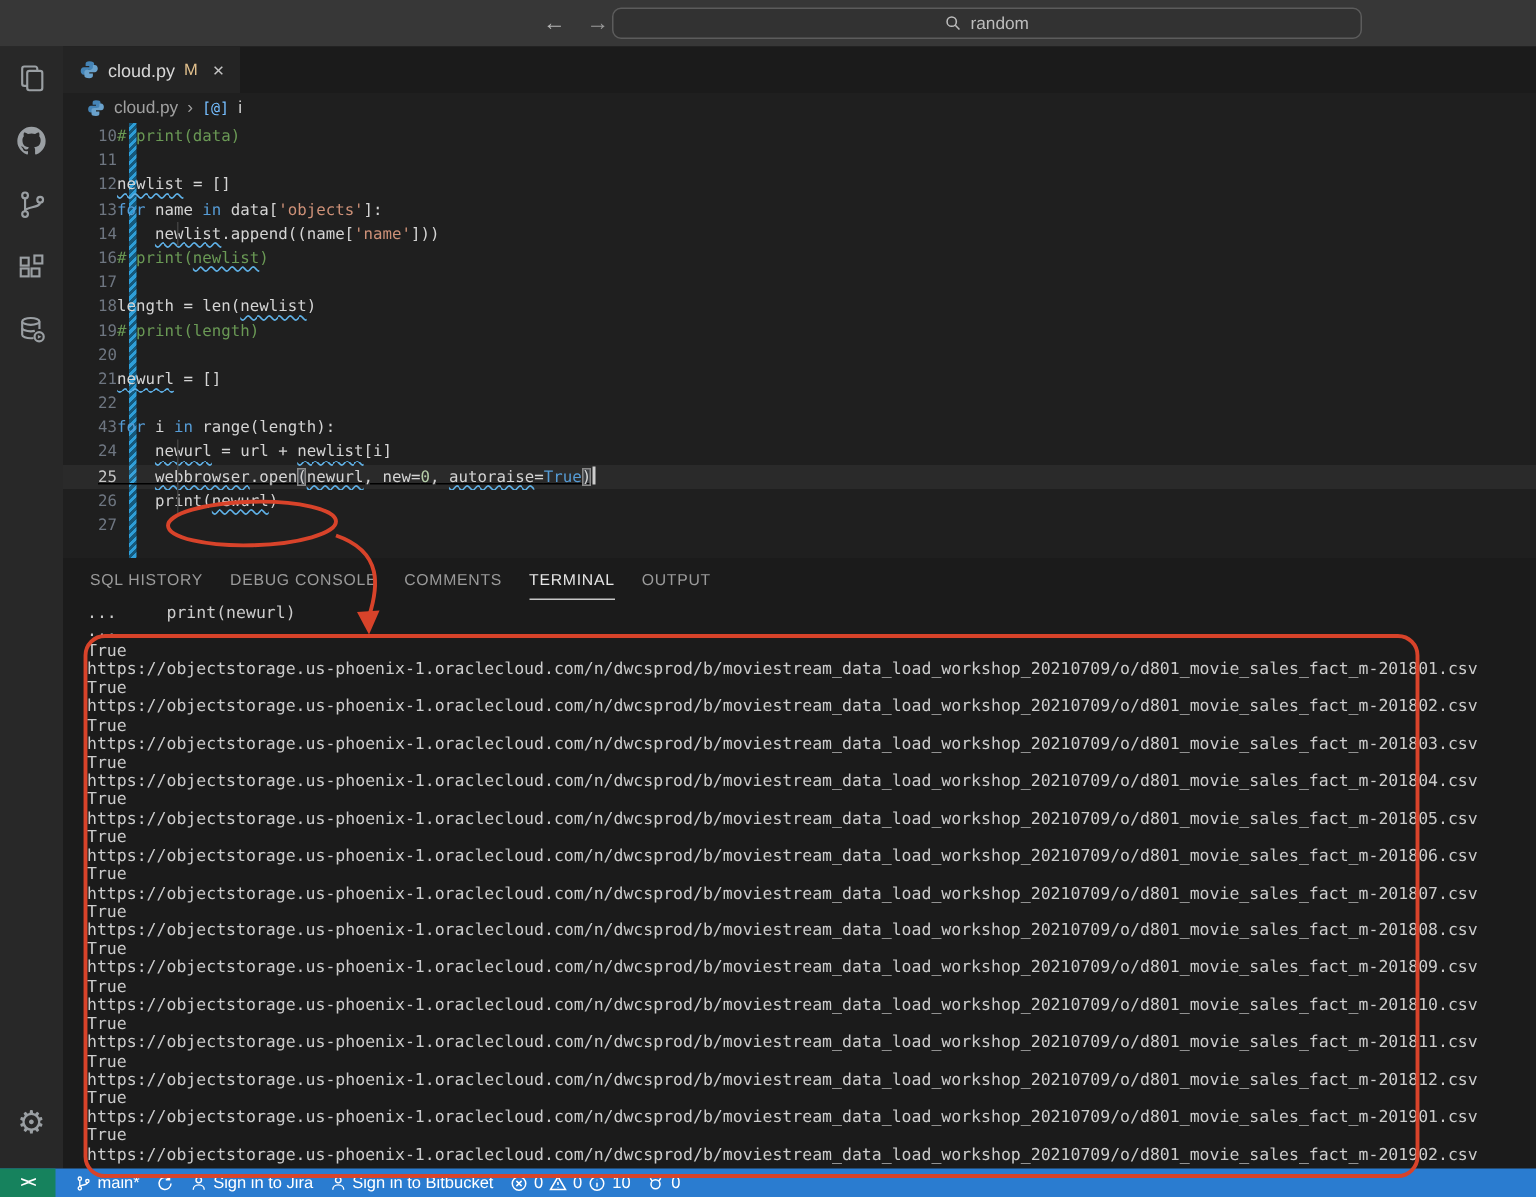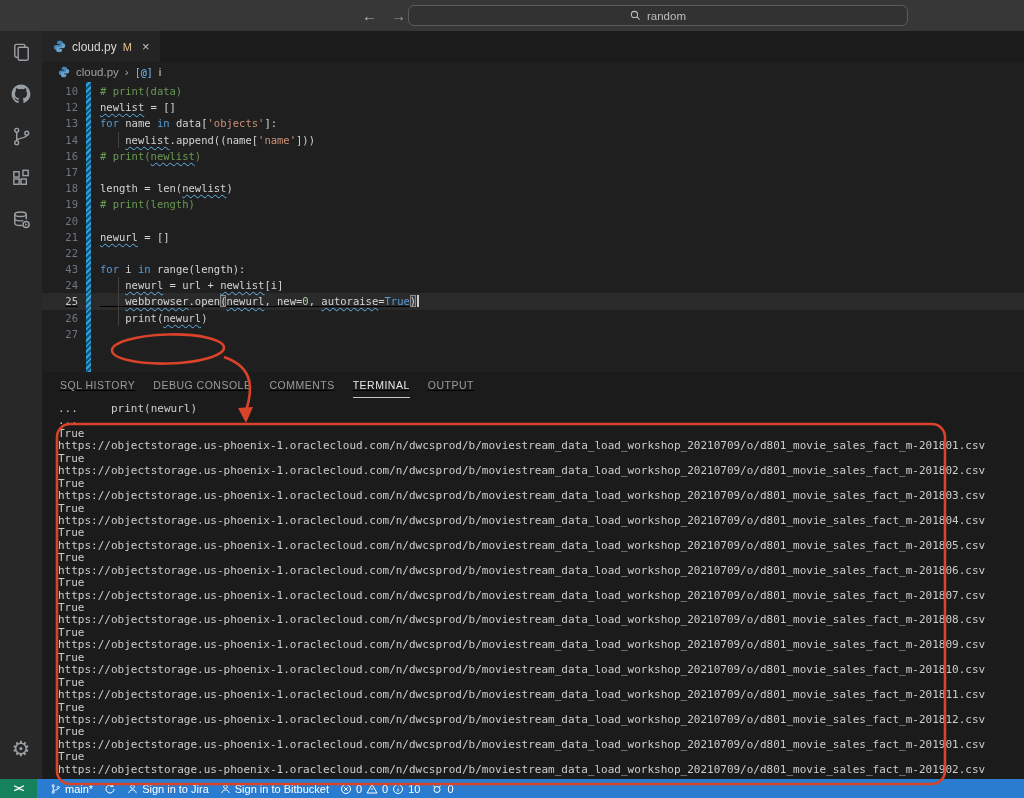--- a/index.html
+++ b/index.html
@@ -38,32 +38,32 @@
 
   
   .editor{position:absolute;left:42px;top:82px;right:0;height:290px;background:#1f1f1f;
           font-family:"DejaVu Sans Mono",monospace;font-size:10.5px;padding-top:1px;}
   .mod-stripe{position:absolute;left:44px;top:0;bottom:0;width:5px;
               background:repeating-linear-gradient(135deg,#15597c 0 2px,#2e9ed8 2px 4px);}
   .code-line{position:relative;height:16.2px;line-height:16.2px;white-space:pre;display:flex;}
   .code-line.current{background:rgba(255,255,255,0.05);text-decoration:underline;}
   .ln{width:36px;text-align:right;color:#6e7681;flex:none;}
   .code-line.current .ln{color:#c6c6c6;}
-  .code{margin-left:22px;color:#d4d4d4;}
+  .code{color:#d4d4d4;}
   .guide{position:absolute;left:76px;top:0;height:16.2px;border-left:1px solid #404040;}
   .tk-pl{color:#d4d4d4;} .tk-kw{color:#569cd6;} .tk-str{color:#ce9178;}
   .tk-com{color:#6a9955;} .tk-num{color:#b5cea8;}
   .squig{text-decoration:underline;text-decoration-style:wavy;text-decoration-color:#5fb2e8;
          text-decoration-thickness:1px;text-underline-offset:2px;}
   .brk{outline:1px solid #888;outline-offset:-1px;background:#3a3d41;}
   .cursor{display:inline-block;width:1.5px;height:12px;background:#cccccc;vertical-align:-2px;margin-left:1px;}
 
   
   .panel-tabs{position:absolute;left:42px;top:372px;right:0;height:28px;background:#1b1b1b;
-              display:flex;align-items:center;padding-left:18px;gap:18px;text-decoration:underline;}
+              display:flex;align-items:flex-end;padding-left:18px;gap:18px;}
   .panel-tab{font-size:10.5px;letter-spacing:.5px;color:#9b9b9b;line-height:22px;height:24px;
              border-bottom:1px solid transparent;}
   .panel-tab.active{color:#e7e7e7;border-bottom-color:#c6c6c6;}
   .terminal{position:absolute;left:42px;top:400px;right:0;height:379px;background:#1b1b1b;
             font-family:"DejaVu Sans Mono",monospace;font-size:11px;color:#cccccc;
             padding:3px 0 0 16px;overflow:hidden;}
   .t-line{height:12.45px;line-height:12.45px;white-space:pre;}
 
   
   .statusbar{position:absolute;left:0;right:0;bottom:0;height:19px;background:#2a7cd0;color:#ffffff;
@@ -167,20 +167,21 @@
     <span>cloud.py</span>
     <span>›</span>
     <span class="crumb-sym">[@]</span>
     <span class="crumb-i">i</span>
   </div>
 
   <div class="editor">
     <div class="mod-stripe"></div>
     <div id="code-lines">
         <div class="code-line"><div class="ln">10</div><div class="code"><span class="tk-com"># print(data)</span></div></div>
+        <div class="code-line"><div class="ln">11</div><div class="code"></div></div>
         <div class="code-line"><div class="ln">12</div><div class="code"><span class="tk-pl squig">newlist</span><span class="tk-pl"> = []</span></div></div>
         <div class="code-line"><div class="ln">13</div><div class="code"><span class="tk-kw">for</span><span class="tk-pl"> name </span><span class="tk-kw">in</span><span class="tk-pl"> data[</span><span class="tk-str">'objects'</span><span class="tk-pl">]:</span></div></div>
         <div class="code-line"><div class="ln">14</div><span class="guide"></span><div class="code"><span class="tk-pl">    </span><span class="tk-pl squig">newlist</span><span class="tk-pl">.append((name[</span><span class="tk-str">'name'</span><span class="tk-pl">]))</span></div></div>
         <div class="code-line"><div class="ln">16</div><div class="code"><span class="tk-com"># print(</span><span class="tk-com squig">newlist</span><span class="tk-com">)</span></div></div>
         <div class="code-line"><div class="ln">17</div><div class="code"></div></div>
         <div class="code-line"><div class="ln">18</div><div class="code"><span class="tk-pl">length = len(</span><span class="tk-pl squig">newlist</span><span class="tk-pl">)</span></div></div>
         <div class="code-line"><div class="ln">19</div><div class="code"><span class="tk-com"># print(length)</span></div></div>
         <div class="code-line"><div class="ln">20</div><div class="code"></div></div>
         <div class="code-line"><div class="ln">21</div><div class="code"><span class="tk-pl squig">newurl</span><span class="tk-pl"> = []</span></div></div>
         <div class="code-line"><div class="ln">22</div><div class="code"></div></div>

